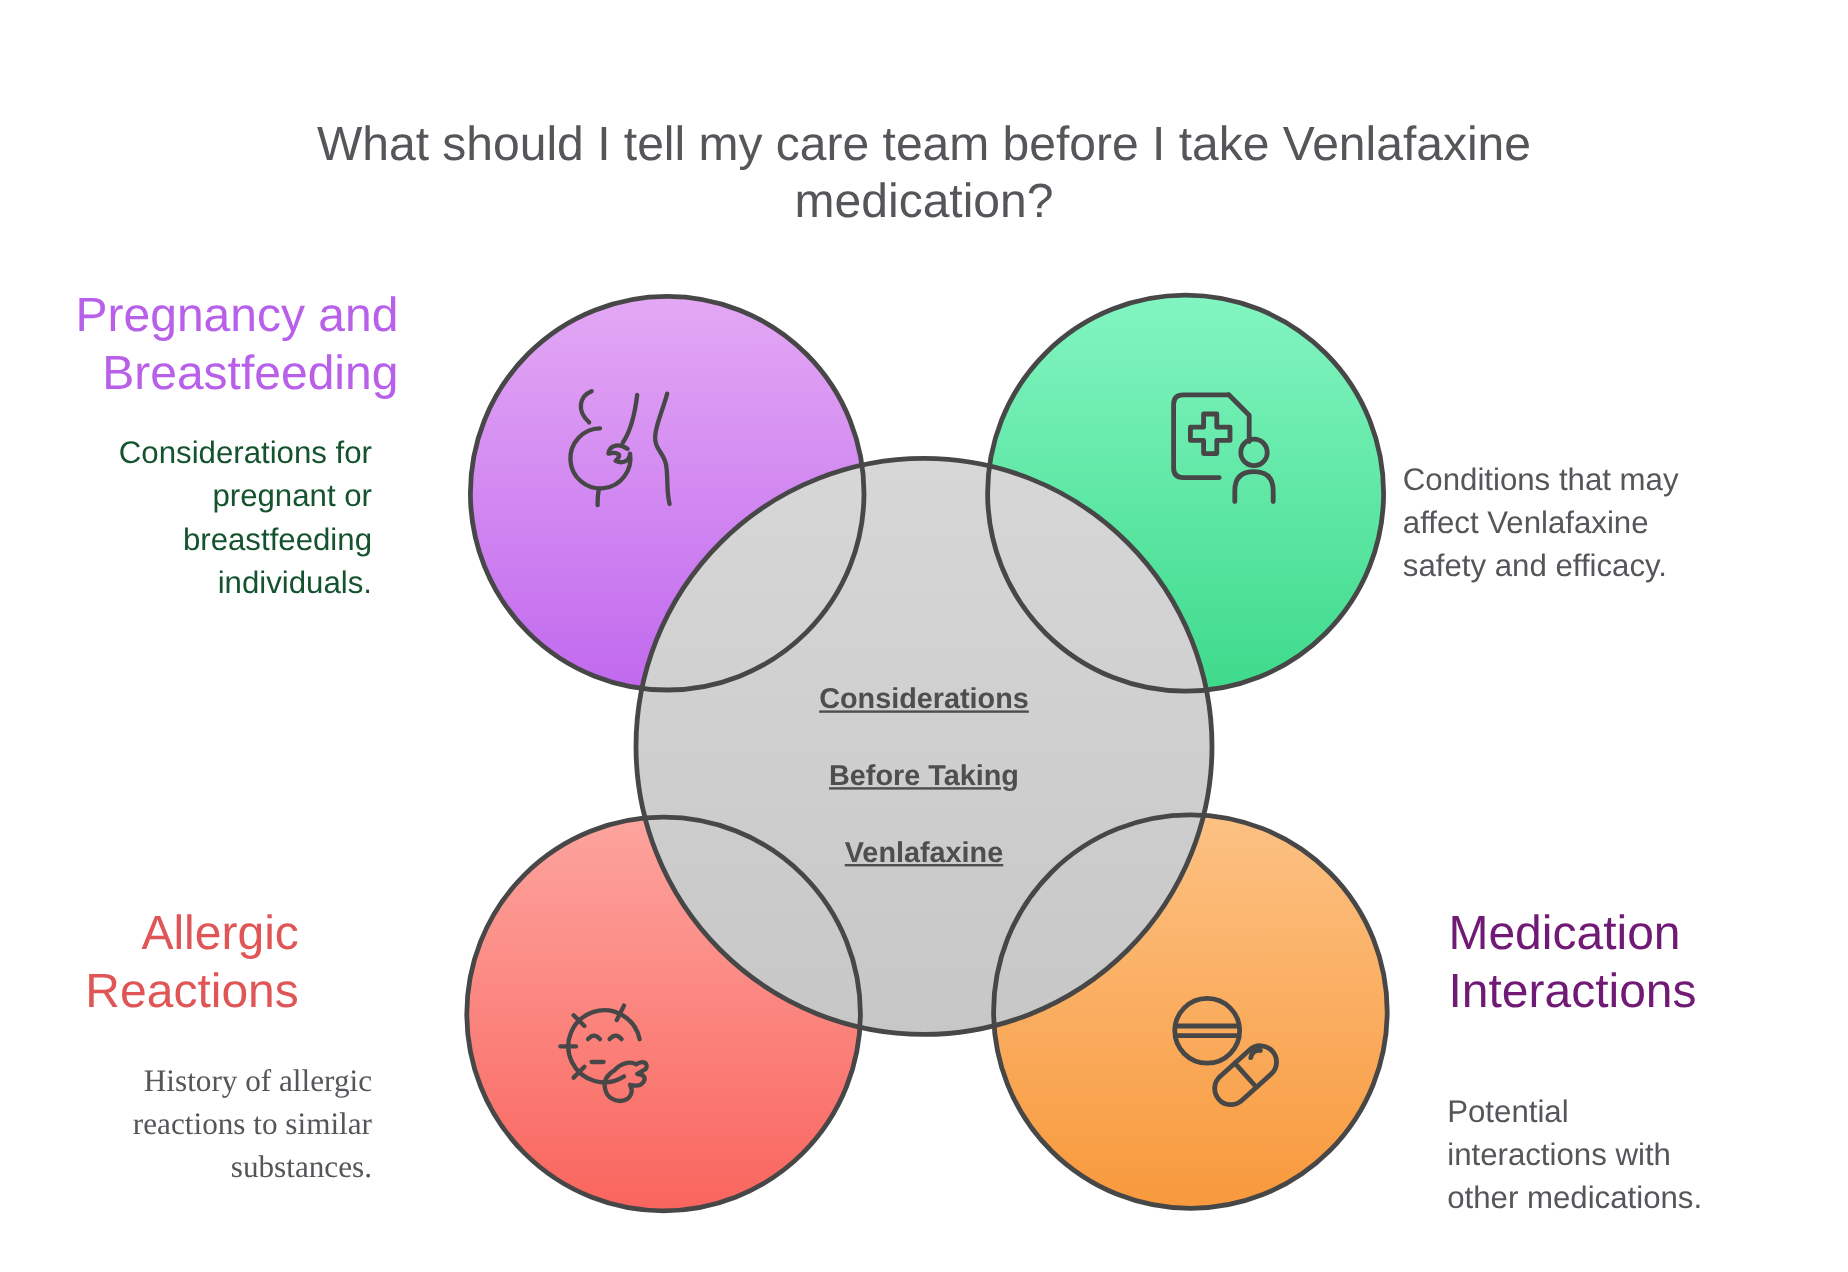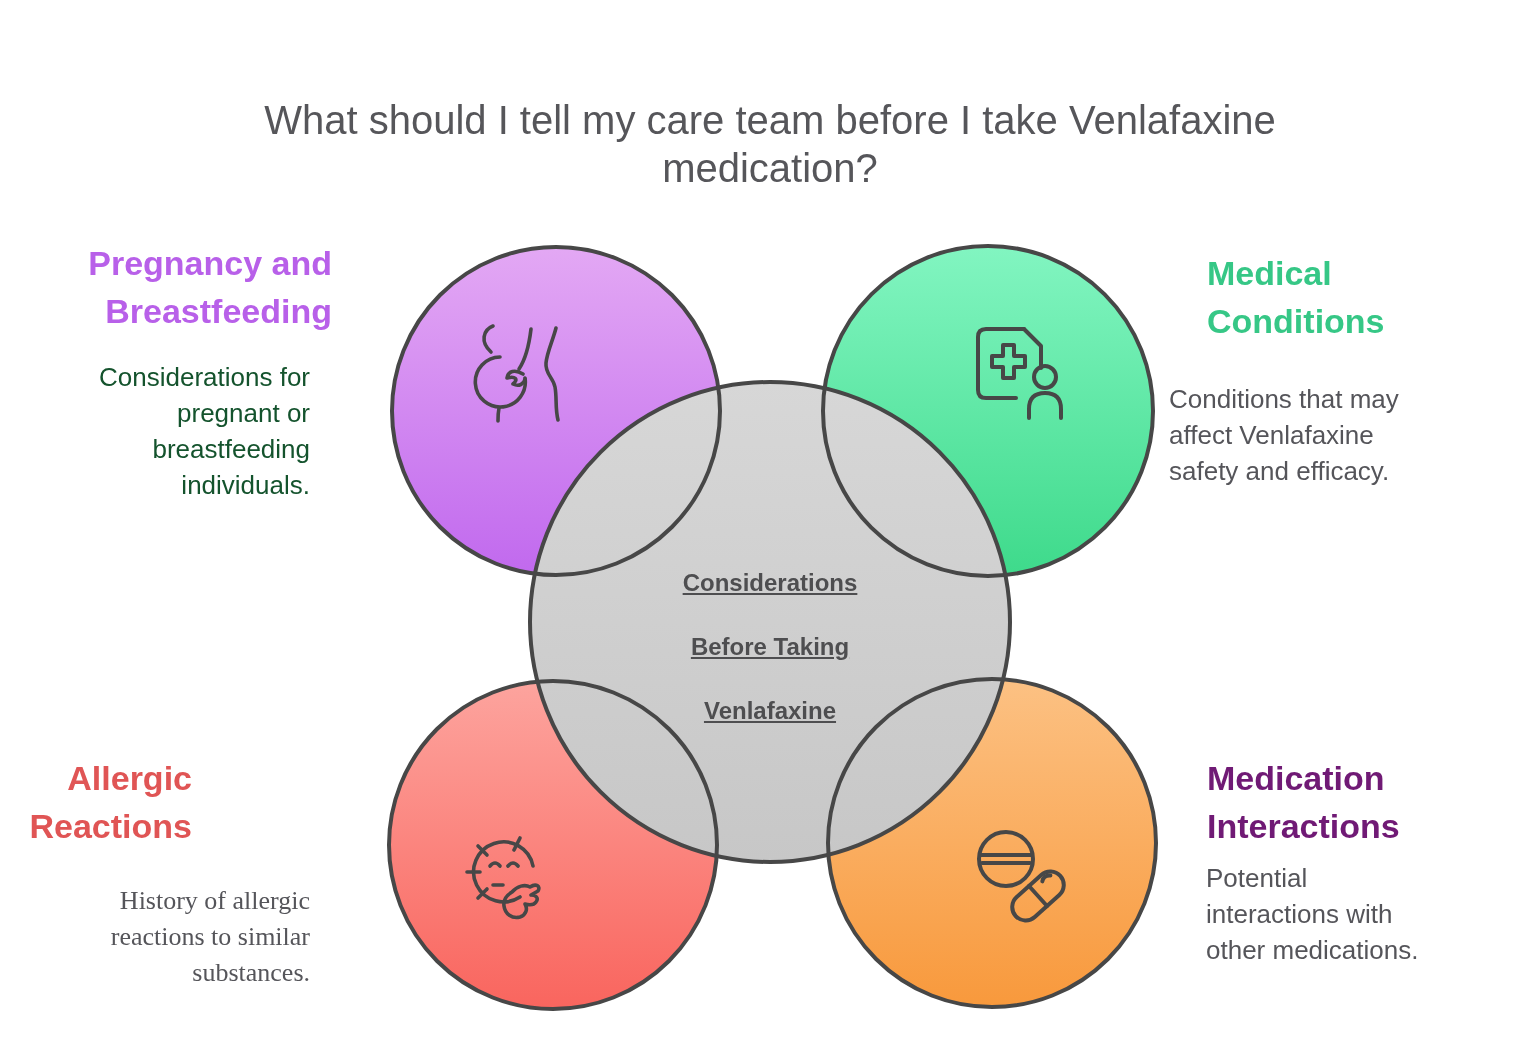--- a/index.html
+++ b/index.html
@@ -15,39 +15,39 @@
 
   .title {
     position:absolute; top:96px; left:0; width:1540px;
     text-align:center;
     font-size:40px; line-height:48px; font-weight:400;
     white-space:pre-line;
     margin:0;
   }
   .heading {
     position:absolute;
-    font-size:34px; line-height:48px; font-weight:700;
+    font-size:40px; line-height:48px; font-weight:400;
     white-space:pre-line;
   }
   .desc {
     position:absolute;
     font-size:26px; line-height:36px; font-weight:400;
     white-space:pre-line;
   }
   .align-right { text-align:right; }
   .align-left  { text-align:left; }
 
   .tl-heading { top:239px; right:1208px; }
   .tl-desc    { top:359px; right:1230px; }
   .tr-heading { top:249px; left:1207px; }
   .tr-desc    { top:381px; left:1169px; }
-  .bl-heading { top:754px; right:1348px; }
+  .bl-heading { top:754px; right:1291px; }
   .bl-desc    { top:883px; right:1230px; }
   .br-heading { top:754px; left:1207px; }
-  .br-desc    { top:860px; left:1206px; }
+  .br-desc    { top:908px; left:1206px; }
 
   .center-label {
     position:absolute; top:551px; left:618px; width:304px;
     text-align:center;
     font-size:24px; line-height:64px; font-weight:700;
     white-space:pre-line;
     text-decoration:underline;
   }
 </style>
 </head>
@@ -135,22 +135,20 @@
   <h1 class="title" style="color: rgb(86, 86, 90);">What should I tell my care team before I take Venlafaxine
 medication?</h1>
 
   <div class="heading align-right tl-heading" style="color: rgb(184, 96, 233);">Pregnancy and
 Breastfeeding</div>
   <div class="desc align-right tl-desc" style="color: #14532d;">Considerations for
 pregnant or
 breastfeeding
 individuals.</div>
 
-  <div class="heading align-left tr-heading" style="color: rgb(54, 199, 134);">Medical
-Conditions</div>
   <div class="desc align-left tr-desc" style="color: rgb(85, 85, 90);">Conditions that may
 affect Venlafaxine
 safety and efficacy.</div>
 
   <div class="heading align-right bl-heading" style="color: rgb(224, 85, 85);">Allergic
 Reactions</div>
   <div class="desc align-right bl-desc" style="color: rgb(85, 85, 90); font-family: Liberation Serif, serif;">History of allergic
 reactions to similar
 substances.</div>
 

